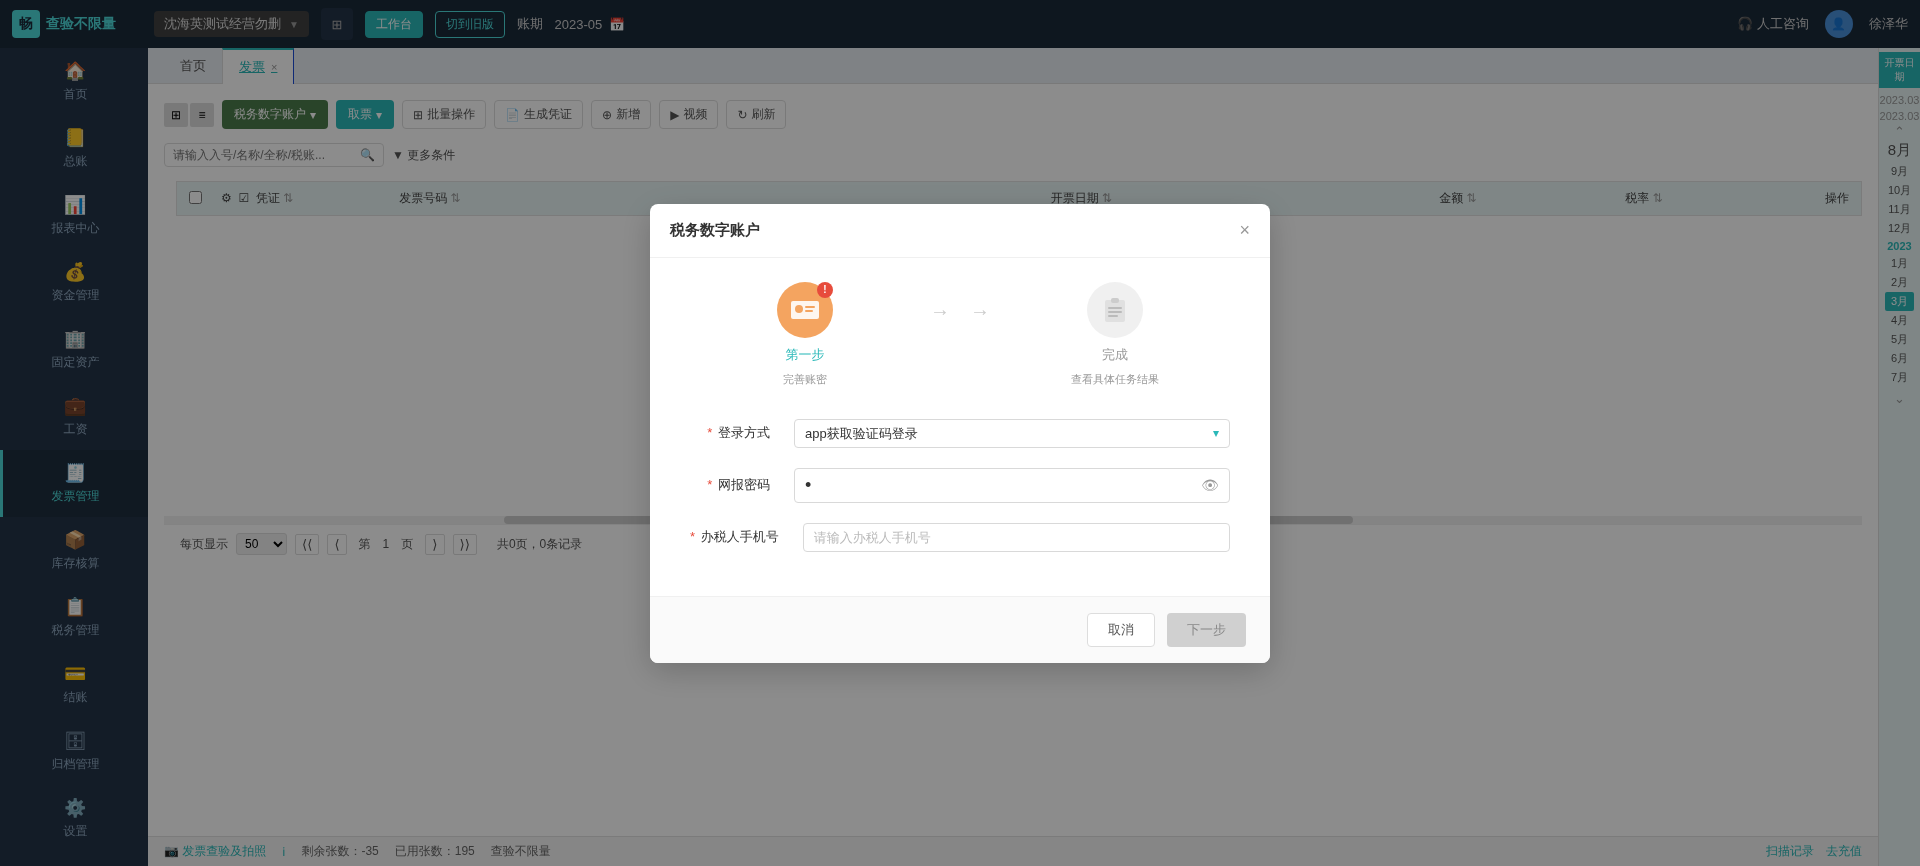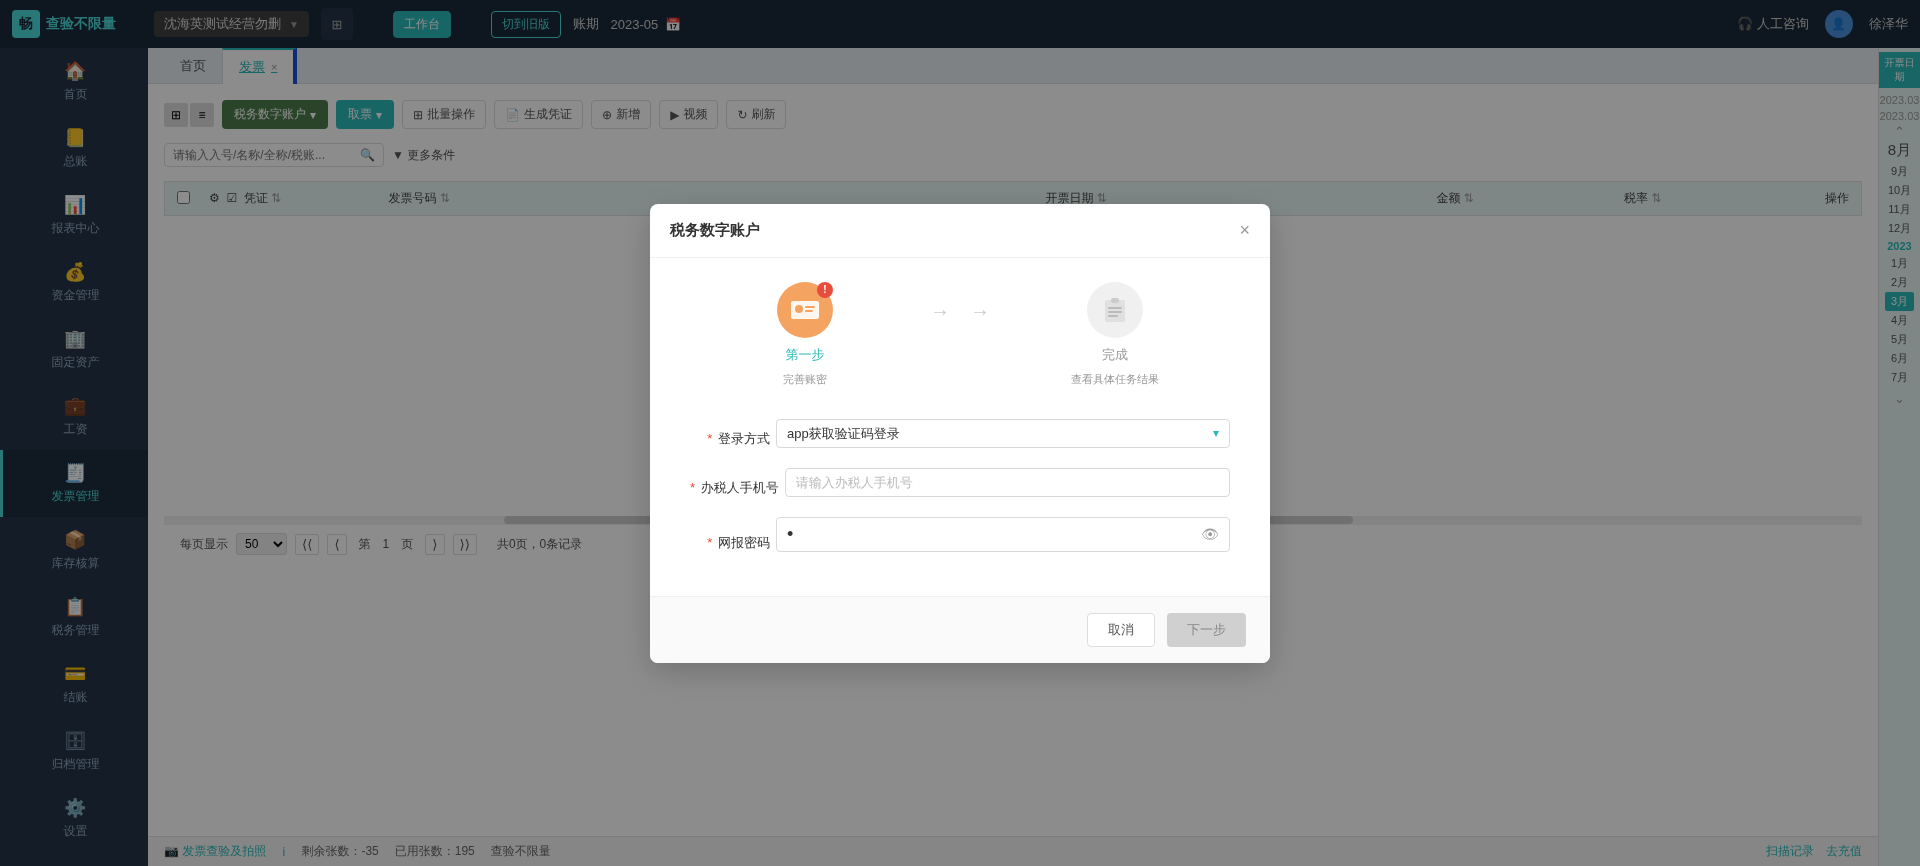--- a/index.html
+++ b/index.html
@@ -34,21 +34,21 @@
     .company-selector {
       display: flex; align-items: center; gap: 4px;
       background: #404040; border-radius: 4px;
       padding: 4px 10px; color: #ddd; cursor: pointer;
       font-size: 13px;
     }
     .company-selector .arrow { color: #999; font-size: 10px; margin-left: 4px; }
     .header-btn {
       background: transparent; border: 1px solid #4dd9d9; color: #4dd9d9;
       border-radius: 4px; padding: 4px 10px; cursor: pointer; font-size: 12px;
-      display: flex; align-items: center; gap: 4px; margin-left: 28px;
+      display: flex; align-items: center; gap: 4px;
     }
     .header-btn.active { background: #2ab8b8; color: white; border-color: #2ab8b8; }
     .period-label { color: #ccc; font-size: 13px; display: flex; align-items: center; gap: 4px; }
     .header-right {
       margin-left: auto;
       display: flex; align-items: center; gap: 16px; color: #ccc; font-size: 13px;
     }
     .user-name { color: #ccc; cursor: pointer; display: flex; align-items: center; gap: 4px; }
 
     
@@ -76,21 +76,21 @@
     .tabs-bar {
       background: #e8edf2; display: flex; align-items: center;
       padding: 0 16px; height: 36px; border-bottom: 1px solid #ddd;
     }
     .tab {
       padding: 0 16px; height: 36px; display: flex; align-items: center;
       cursor: pointer; font-size: 13px; color: #555; gap: 6px;
     }
     .tab.active {
       background: white; color: #2ab8b8; border-top: 2px solid #2ab8b8;
-      border-left: 1px solid #ddd; border-right: 4px solid #1d4ed8; text-decoration: underline;
+      border-left: 1px solid #ddd; border-right: 1px solid #1d4ed8; text-decoration: underline;
     }
     .tab-close { font-size: 11px; color: #999; cursor: pointer; }
 
     
     .invoice-page { flex: 1; background: white; padding: 16px; overflow: auto; position: relative; }
 
     
     .sub-tabs { display: flex; align-items: center; border-bottom: 2px solid #eee; margin-bottom: 12px; }
     .sub-tab {
       padding: 8px 16px; cursor: pointer; font-size: 13px; color: #666;
@@ -119,20 +119,21 @@
       background: white; border: 1px solid #ddd; border-radius: 4px;
       padding: 5px 10px; cursor: pointer; font-size: 12px; color: #555;
       display: flex; align-items: center; gap: 4px;
     }
 
     
     .table-header {
       background: #e8f5f5; display: flex; align-items: center;
       padding: 8px 12px; font-size: 12px; color: #444; font-weight: 500;
       border: 1px solid #e0e0e0;
+      margin-left: 12px;
     }
 
     
     .filter-bar {
       display: flex; align-items: center; gap: 8px;
       padding: 6px 0; font-size: 12px; color: #666; margin-bottom: 8px;
     }
 
     
     .bottom-status {
@@ -205,21 +206,21 @@
     .step-label { font-size: 13px; color: #2ab8b8; font-weight: 500; }
     .step-label.inactive { color: #999; }
     .step-desc { font-size: 11px; color: #999; text-align: center; }
     .step-arrow {
       font-size: 20px; color: #ccc; padding-top: 16px; flex: 0 0 40px;
       text-align: center;
     }
 
     
     .form-row {
-      display: flex; align-items: flex-end; margin-bottom: 20px; gap: 6px;
+      display: flex; align-items: center; margin-bottom: 20px; gap: 24px;
     }
     .form-label {
       font-size: 13px; color: #333; min-width: 80px; text-align: right;
       flex-shrink: 0;
     }
     .form-label .required { color: #e74c3c; margin-right: 2px; }
     .form-control {
       flex: 1; display: flex; align-items: center;
       border: 1px solid #d9d9d9; border-radius: 4px;
       padding: 6px 10px; background: white;
@@ -555,35 +556,35 @@
             <option>app获取验证码登录</option>
             <option>账号密码登录</option>
           </select>
           <span class="select-arrow">▾</span>
         </div>
       </div>
 
       <div class="form-row">
         <div class="form-label">
           <span class="required">*</span>
-          <span>办税人手机号</span>
+          <span>网报密码</span>
         </div>
         <div class="form-control">
-          <input type="text" style="border: none; outline: none; flex: 1 1 0%; font-size: 13px;" placeholder="请输入办税人手机号">
+          <input type="password" value="a" style="border: none; outline: none; flex: 1 1 0%; font-size: 18px; letter-spacing: 2px;">
+          <span class="password-toggle">👁</span>
         </div>
       </div>
 
       <div class="form-row">
         <div class="form-label">
           <span class="required">*</span>
-          <span>网报密码</span>
+          <span>办税人手机号</span>
         </div>
         <div class="form-control">
-          <input type="password" value="a" style="border: none; outline: none; flex: 1 1 0%; font-size: 18px; letter-spacing: 2px;">
-          <span class="password-toggle">👁</span>
+          <input type="text" style="border: none; outline: none; flex: 1 1 0%; font-size: 13px;" placeholder="请输入办税人手机号">
         </div>
       </div>
 
     </div>
 
     <div class="modal-footer">
       <button class="btn-cancel">取消</button>
       <button class="btn-next">下一步</button>
     </div>
 

